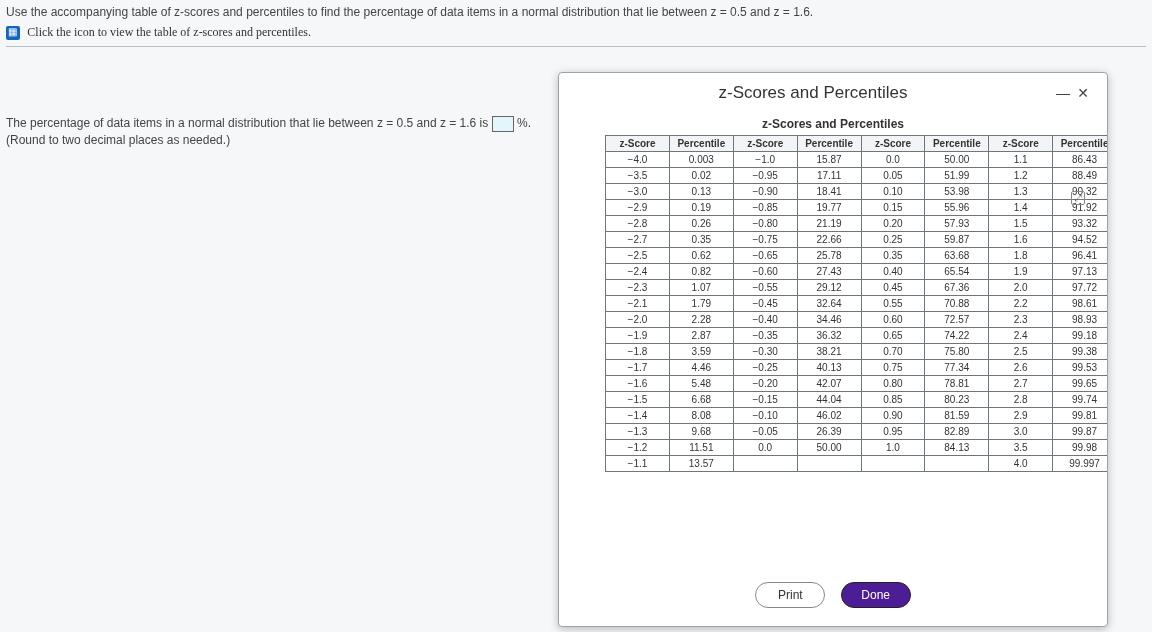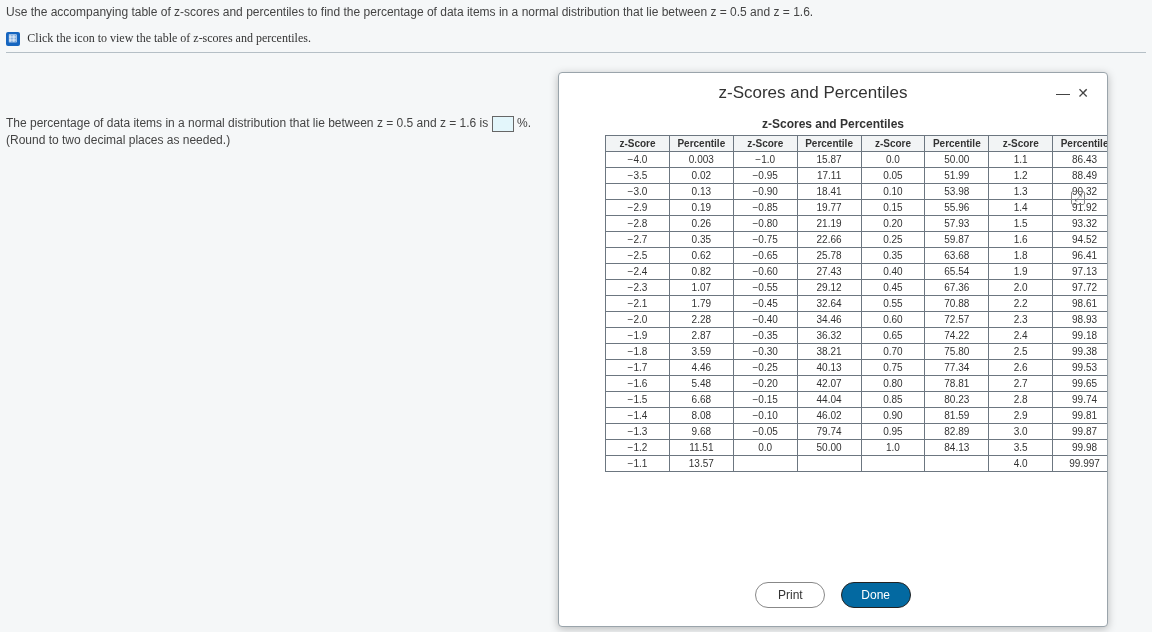--- a/index.html
+++ b/index.html
@@ -20,21 +20,21 @@
   }
   .problem-area {
     position: absolute;
     left: 6px;
     top: 4px;
     right: 6px;
     color: #444;
     line-height: 1.35;
     font-size: 12px;
   }
-  .problem-area .line1 { margin-bottom: 10px; }
+  .problem-area .line1 { margin-bottom: 4px; }
   .icon-box {
     display: inline-block;
     width: 14px;
     height: 14px;
     background: #1565c0;
     border-radius: 2px;
     vertical-align: middle;
     position: relative;
     margin-right: 4px;
   }
@@ -155,21 +155,21 @@
     font-size: 12px;
     margin: 8px 6px;
     cursor: pointer;
   }
   .btn-print {
     background: #fff;
     color: #333;
     border: 1px solid #888;
   }
   .btn-done {
-    background: #0369a1;
+    background: #4c1d95;
     color: #fff;
     border: 1px solid #222;
   }
 </style>
 </head>
 <body>
 <div class="page-bg"></div>
 
 <div class="problem-area">
   <div class="line1">Use the accompanying table of z-scores and percentiles to find the percentage of data items in a normal distribution that lie between z = 0.5 and z = 1.6.</div>
@@ -378,21 +378,21 @@
             <td>46.02</td>
             <td>0.90</td>
             <td>81.59</td>
             <td>2.9</td>
             <td>99.81</td>
           </tr>
           <tr>
             <td>−1.3</td>
             <td>9.68</td>
             <td>−0.05</td>
-            <td>79.74</td>
+            <td>26.39</td>
             <td>0.95</td>
             <td>82.89</td>
             <td>3.0</td>
             <td>99.87</td>
           </tr>
           <tr>
             <td>−1.2</td>
             <td>11.51</td>
             <td>0.0</td>
             <td>50.00</td>

